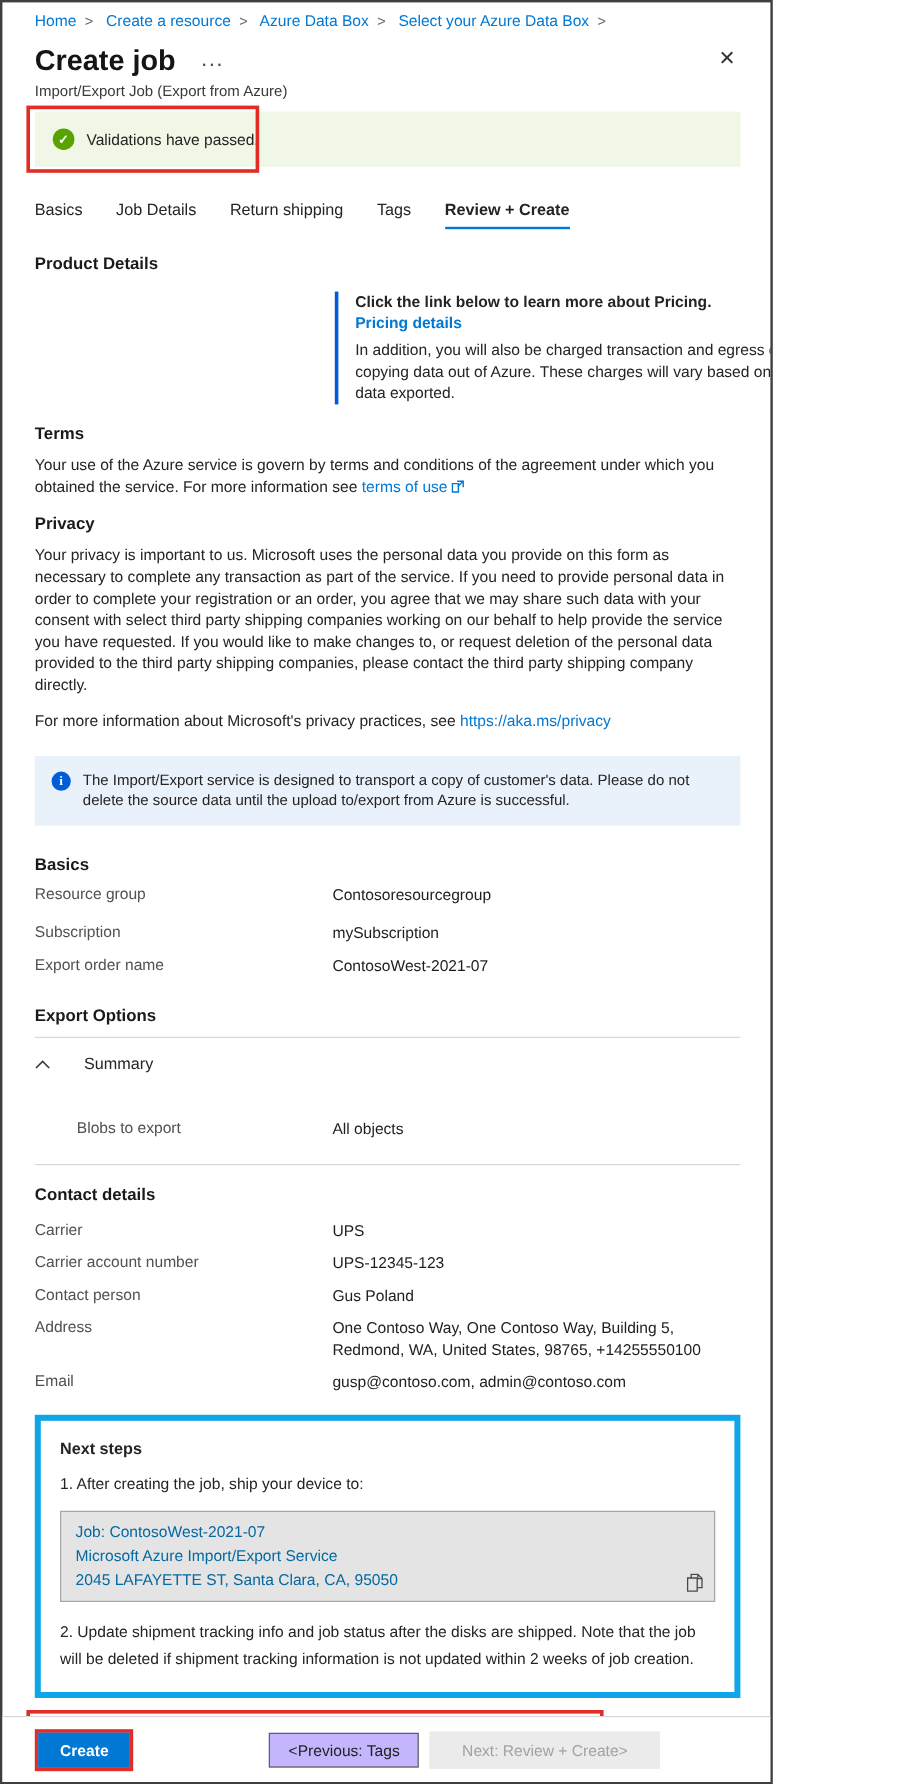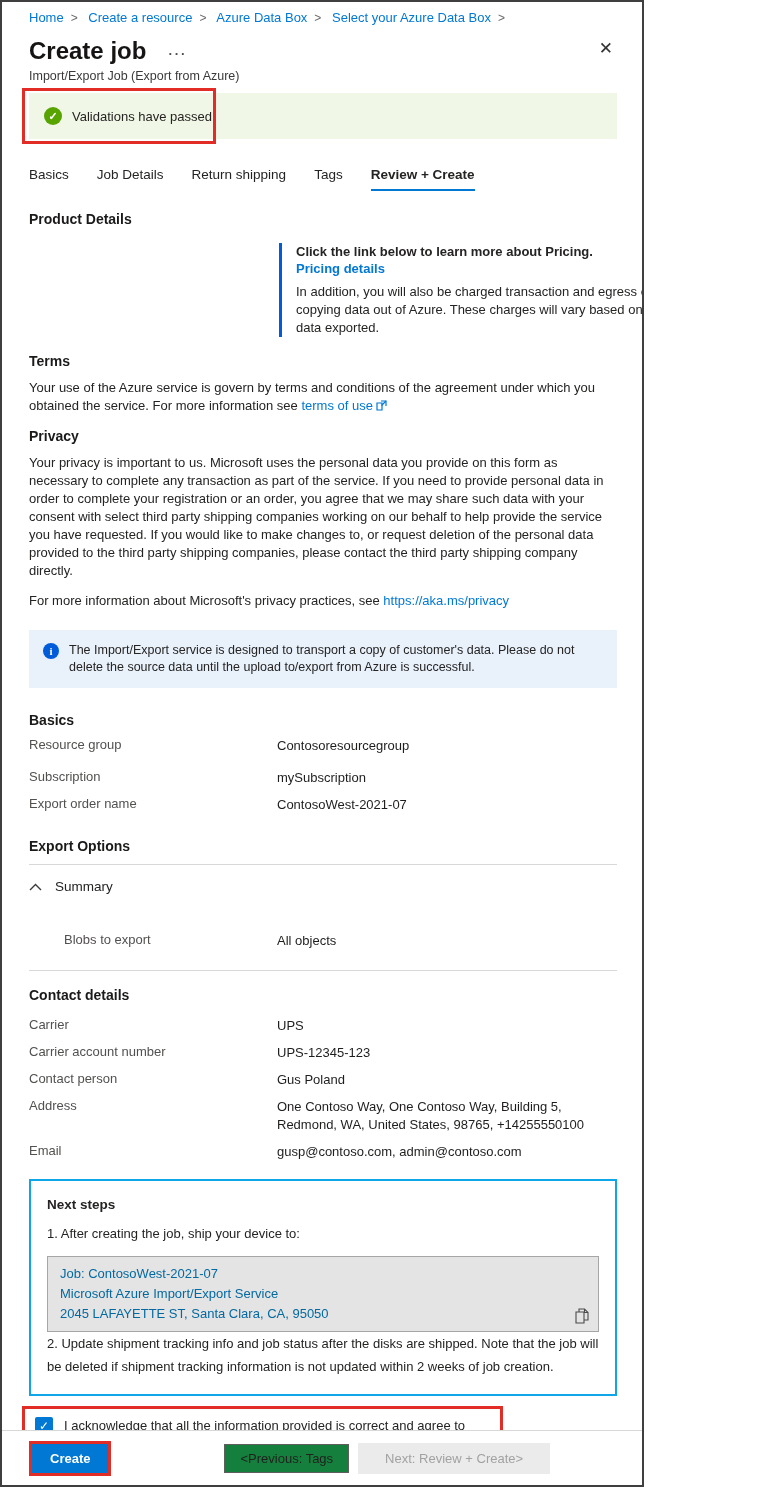--- a/index.html
+++ b/index.html
@@ -62,45 +62,45 @@
   .info-banner{margin-top:20px;background:var(--info-bg);padding:12px 14px;display:flex;gap:10px;font-size:12.5px;line-height:17px;}
   .info-circle{width:16px;height:16px;border-radius:50%;background:var(--info-icon-blue);color:#fff;flex:0 0 16px;
     display:flex;align-items:center;justify-content:center;font-size:11px;font-weight:700;font-family:"Liberation Serif",serif;margin-top:1px;}
   
   .kv{display:flex;margin-top:9px;line-height:15px;align-items:flex-start;}
   .kv .k{width:248px;flex:0 0 248px;color:var(--label-gray);}
   .kv .v{color:#1f1e1d;max-width:445px;line-height:18px;}
   .kv.first{margin-top:14px;}
   .divider{border:none;border-top:1px solid var(--divider);margin:10px 0 0 0;}
   
-  .summary-row{display:flex;align-items:center;gap:13px;margin-top:14px;cursor:pointer;}
+  .summary-row{display:flex;align-items:center;gap:28px;margin-top:14px;cursor:pointer;}
   .summary-label{font-size:13.5px;}
   .kv.indent{margin-left:35px;margin-top:38px;}
   .kv.indent .k{width:213px;flex:0 0 213px;}
   .divider.after-summary{margin-top:20px;}
   
-  .next-steps{margin-top:18px;border:2px solid #0ea5e9;padding:16px 16px 16px 16px;}
+  .next-steps{margin-top:18px;border:5px solid #0ea5e9;padding:16px 16px 16px 16px;}
   .ns-h{font-weight:700;font-size:13.5px;}
   .ns-step{margin-top:13px;line-height:18px;}
   .addr-box{margin-top:13px;background:#e4e4e4;border:1px solid #a6a6a6;padding:7px 34px 7px 12px;position:relative;line-height:20px;font-size:13px;color:#0369a1;}
   .copy-btn{position:absolute;right:9px;bottom:7px;cursor:pointer;display:flex;}
-  .ns-step2{line-height:23px;}
+  .ns-step2{margin-top:13px;line-height:23px;}
   
   .ack-wrap{margin-top:10px;margin-left:-7px;border:3px solid var(--annotation-red);width:481px;box-sizing:border-box;padding:7px 10px 9px 10px;}
   .ack-inner{display:flex;gap:11px;align-items:flex-start;}
   .checkbox{width:18px;height:18px;background:var(--accent);border-radius:2px;color:#fff;flex:0 0 18px;
     display:flex;align-items:center;justify-content:center;font-size:12px;cursor:pointer;margin-top:1px;}
   .ack-label{line-height:20px;max-width:405px;}
   
   .footer-bar{position:absolute;left:0;right:0;bottom:0;height:55px;border-top:1px solid var(--divider);
     display:flex;align-items:center;padding:0 25px 0 27px;box-sizing:border-box;background:#fff;}
   .create-wrap{border:3px solid var(--annotation-red);display:inline-block;}
   .btn{font-family:"Liberation Sans",sans-serif;font-size:13px;cursor:pointer;}
   .btn.primary{background:var(--accent);border:1px solid var(--accent);color:#fff;font-weight:700;padding:6px 17px;}
-  .btn.secondary{background:#15803d;border:1px solid #5f5e5c;color:#201f1e;padding:6px 15px;margin-left:113px;}
+  .btn.secondary{background:#c4b5fd;border:1px solid #5f5e5c;color:#201f1e;padding:6px 15px;margin-left:113px;}
   .btn.disabled{background:var(--disabled-bg);border:1px solid var(--disabled-bg);color:var(--disabled-text);padding:7px 26px;margin-left:9px;cursor:default;}
 </style>
 </head>
 <body>
 
 <div class="page">
   <div class="content">
 
     <nav class="breadcrumb">
       <a>Home</a><span class="sep">&gt;</span>

